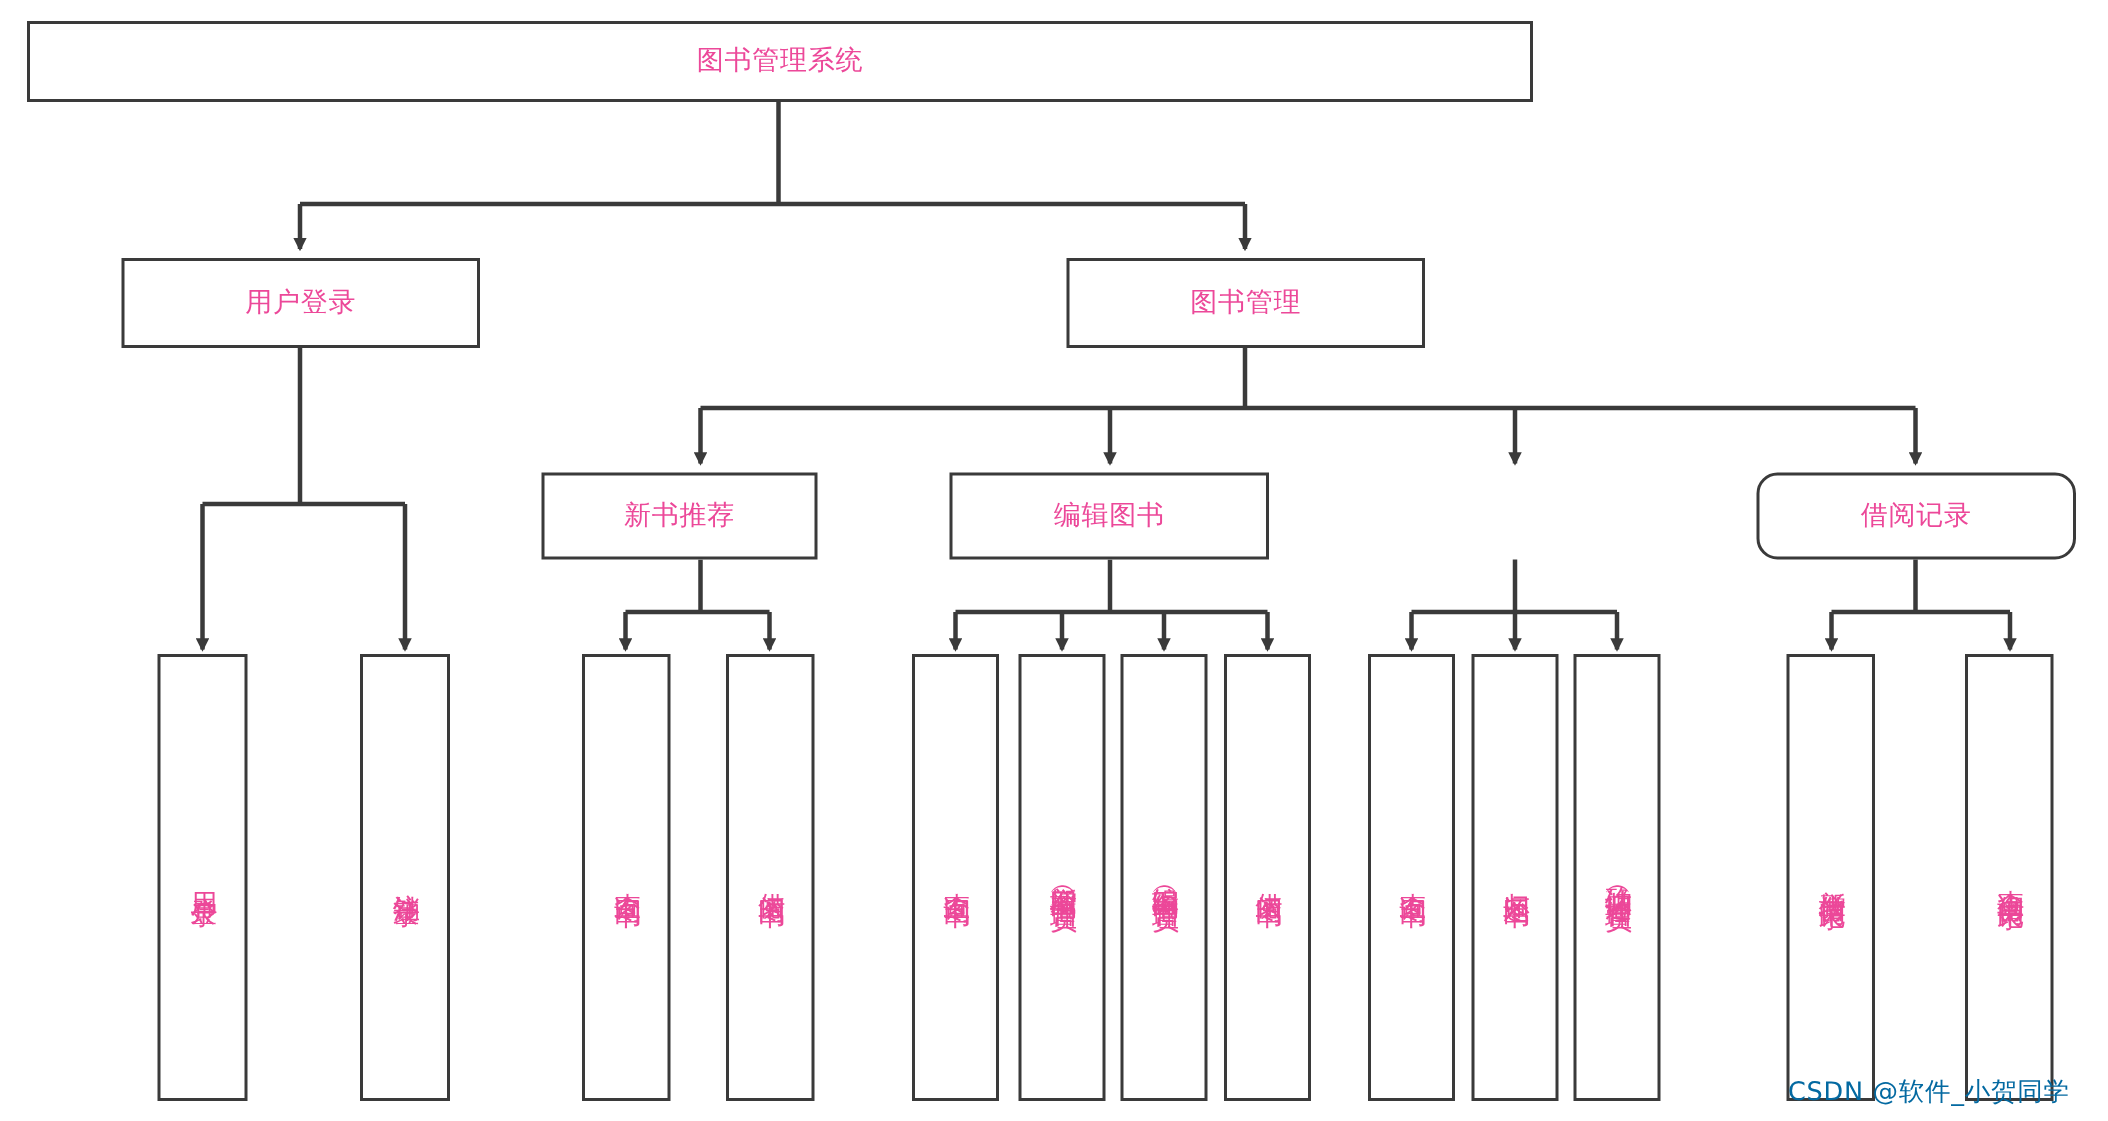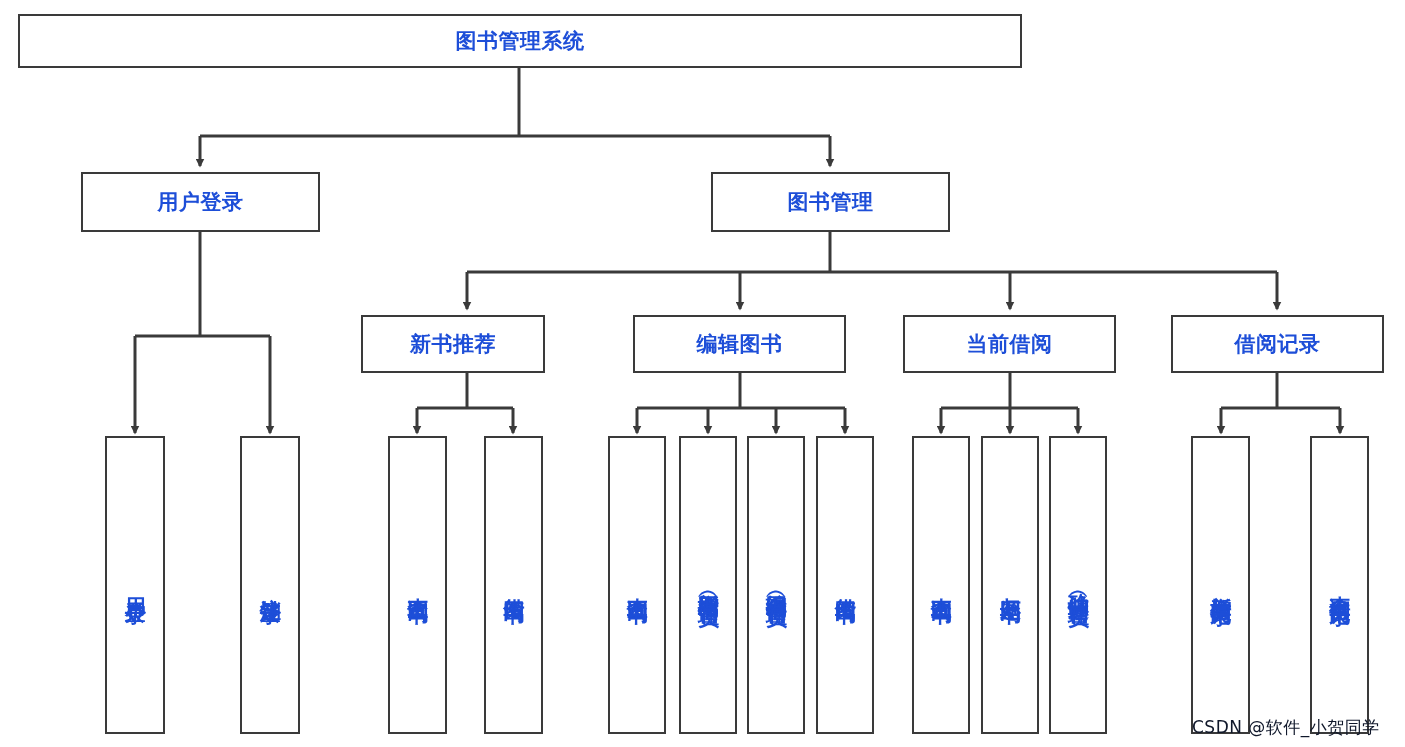--- a/index.html
+++ b/index.html
@@ -33,39 +33,38 @@
     position: absolute;
     box-sizing: border-box;
     background: #ffffff;
     border: 2px solid #3a3a3a;
     display: flex;
     align-items: center;
     justify-content: center;
     overflow: hidden;
   }
   .node-label {
-    color: #1d4ed8;
-    font-size: 21px;
+    color: #ec4899;
+    font-size: 18px;
     line-height: 1.18;
     white-space: nowrap;
     letter-spacing: 0.5px;
-    font-weight: bold;
   }
   .node-box.vertical .node-label {
     writing-mode: vertical-rl;
     text-orientation: upright;
     white-space: normal;
     letter-spacing: 2px;
     line-height: 1;
     text-align: center;
     max-height: 100%;
   }
   .watermark {
     position: absolute;
-    color: #0f172a;
+    color: #0369a1;
     font-size: 17px;
     white-space: nowrap;
     letter-spacing: 0.5px;
     pointer-events: none;
   }
 </style>
 </head>
 <body>
 
 <div id="diagram-root">
@@ -150,25 +149,22 @@
   </div>
 
   <div class="node-box" style="left:361px; top:315px; width:184px; height:58px;">
     <span class="node-label">新书推荐</span>
   </div>
 
   <div class="node-box" style="left:633px; top:315px; width:213px; height:58px;">
     <span class="node-label">编辑图书</span>
   </div>
 
-  <div class="node-box" style="left:903px; top:315px; width:213px; height:58px;">
-    <span class="node-label">当前借阅</span>
-  </div>
-
-  <div class="node-box" style="left:1171px; top:315px; width:213px; height:58px;">
+
+  <div class="node-box" style="left:1171px; top:315px; width:213px; height:58px;border-radius:14px;">
     <span class="node-label">借阅记录</span>
   </div>
 
   <div class="node-box vertical" style="left:105px; top:436px; width:60px; height:298px;">
     <span class="node-label">用户登录</span>
   </div>
 
   <div class="node-box vertical" style="left:240px; top:436px; width:60px; height:298px;">
     <span class="node-label">注销登录</span>
   </div>

